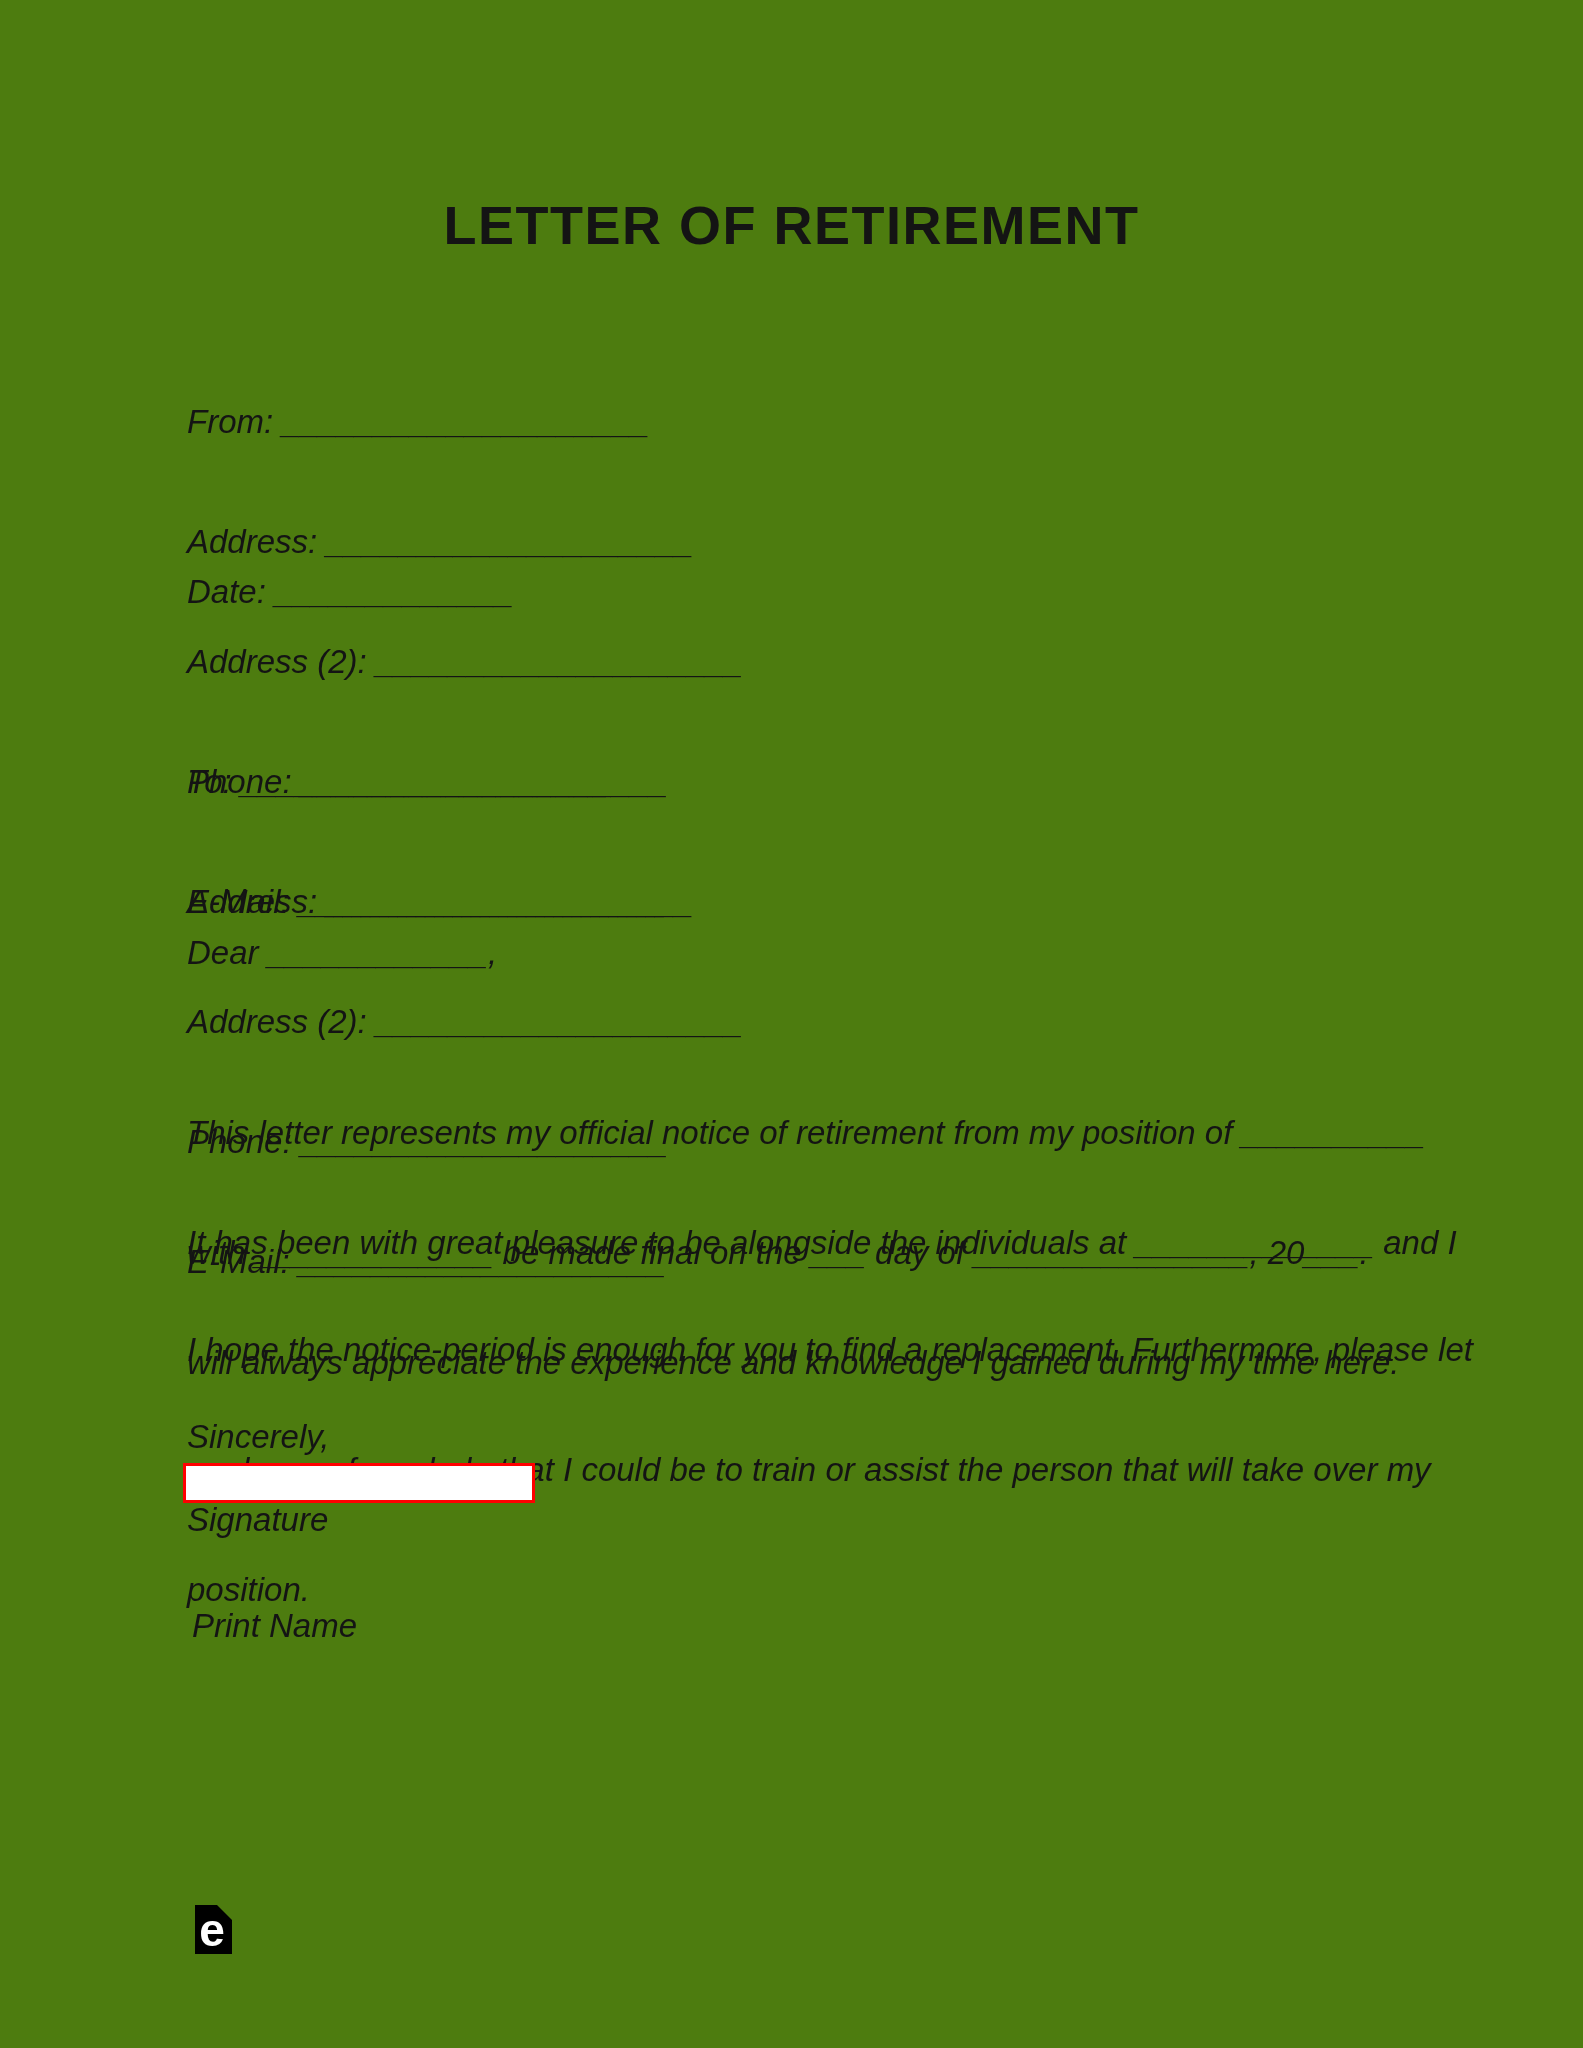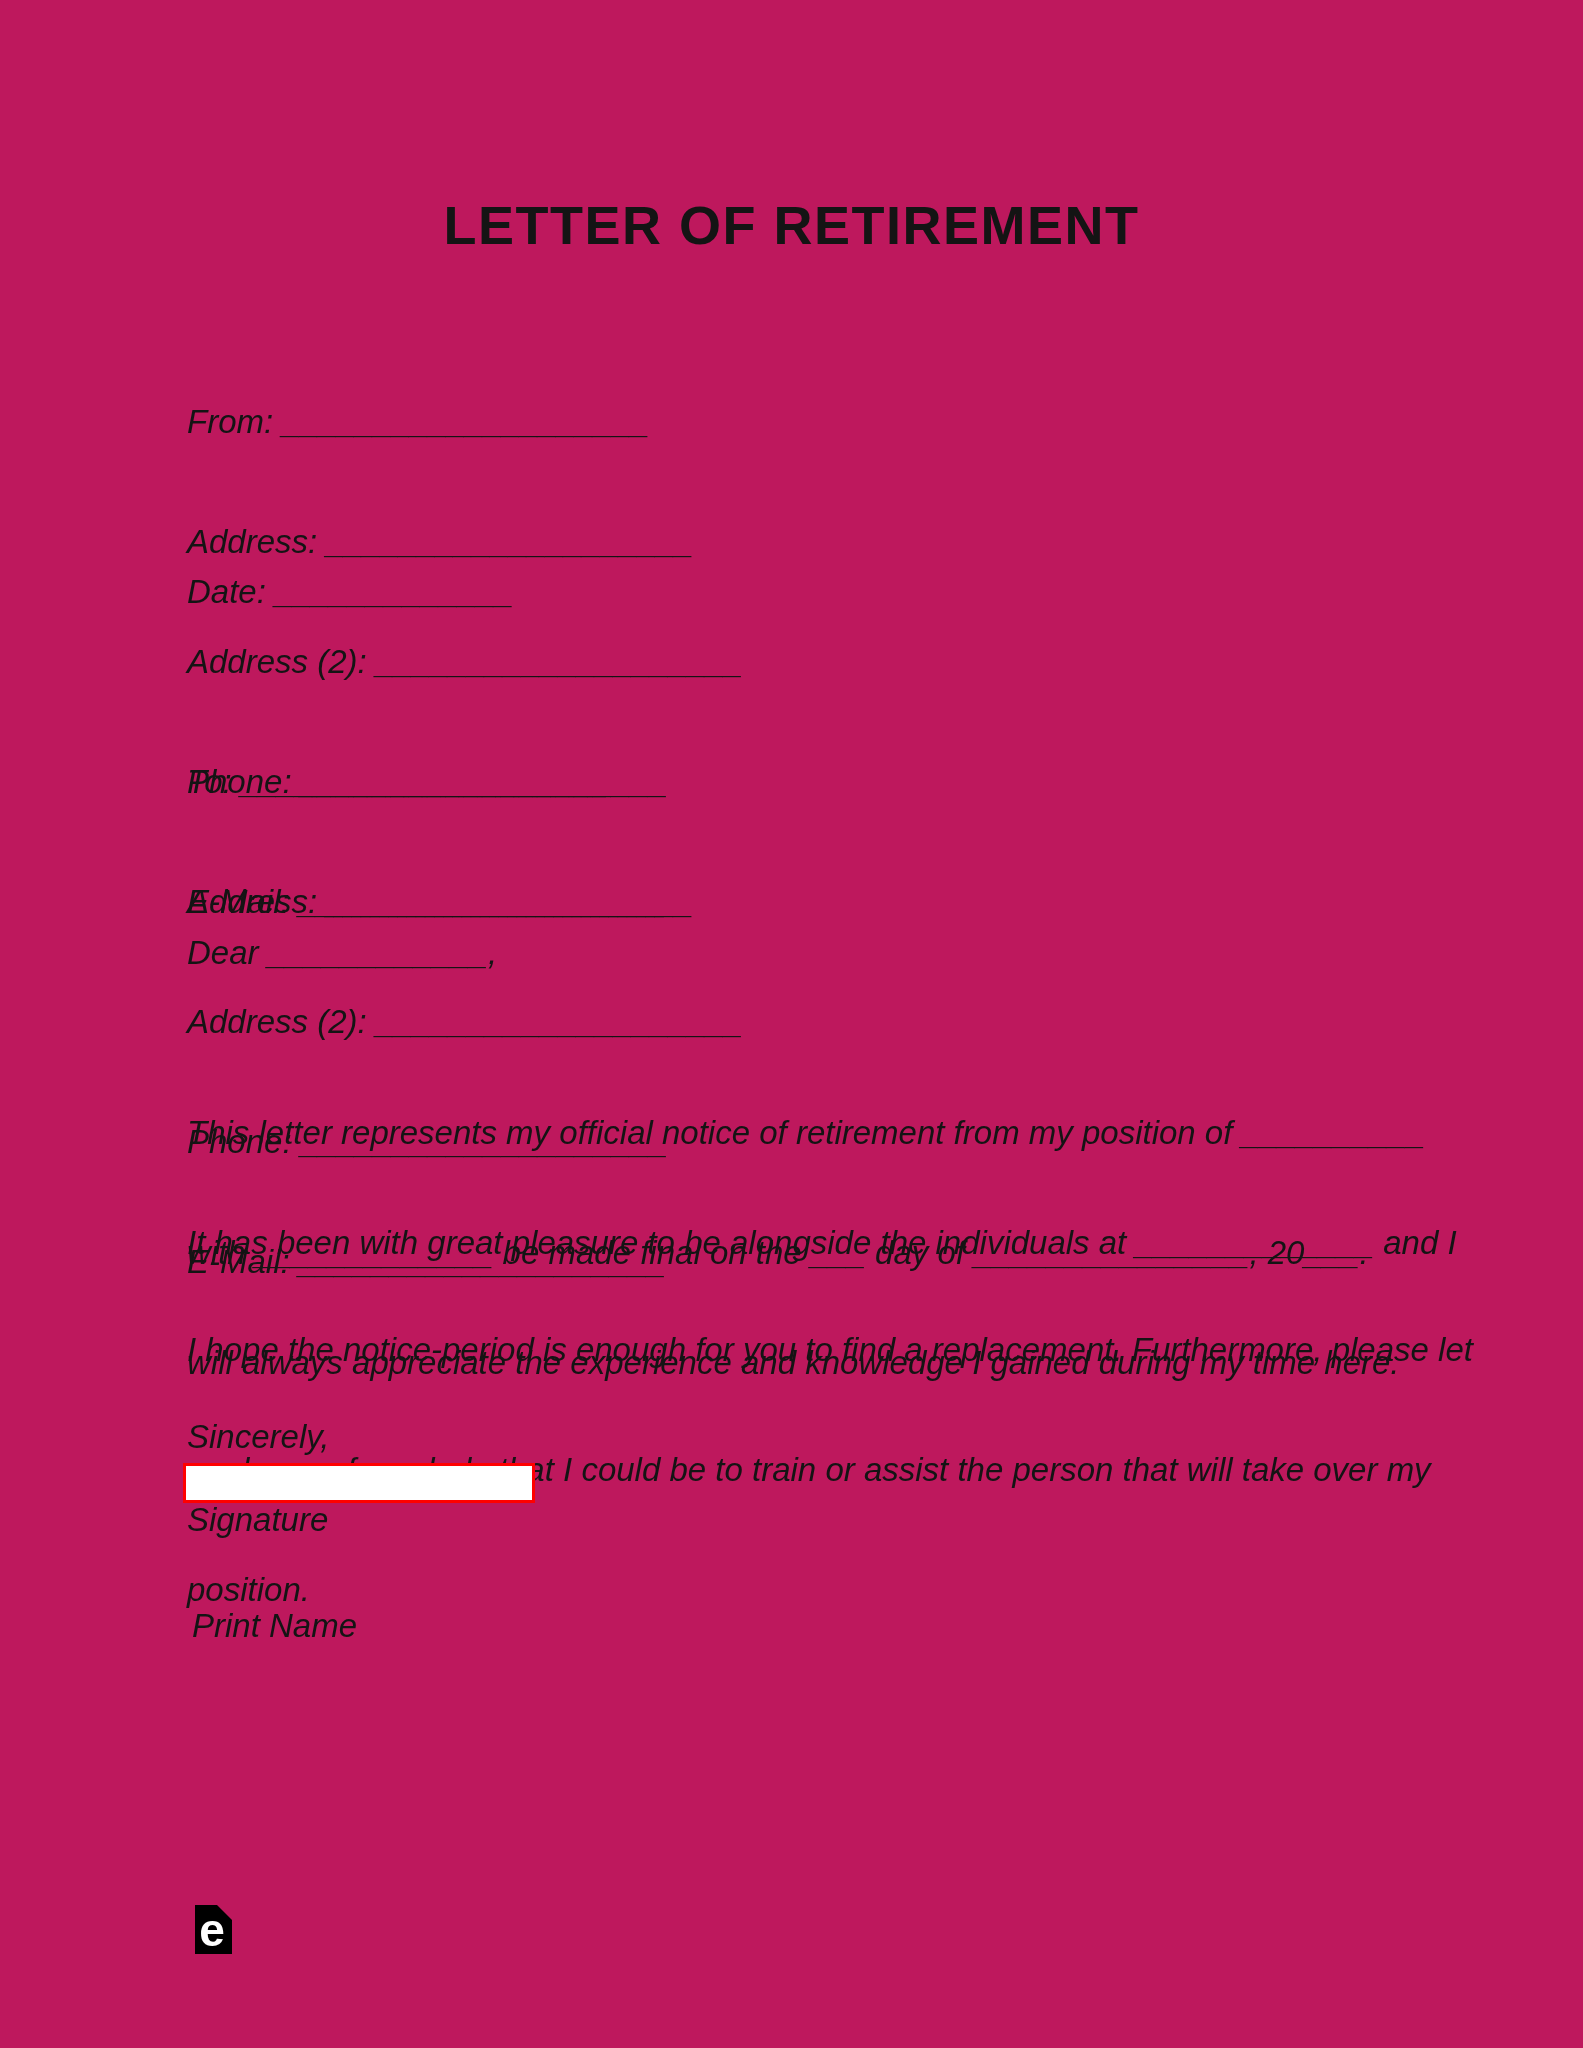--- a/index.html
+++ b/index.html
@@ -1,20 +1,20 @@
 <!DOCTYPE html>
 <html><head>
 <meta charset="utf-8">
 <style>
   html, body { margin: 0; padding: 0; background: #ffffff; }
   .page {
     position: relative;
     width: 1583px;
     height: 2048px;
-    background: #be185d;
+    background: #4d7c0f;
     font-family: "Liberation Sans", sans-serif;
     color: #141414;
     overflow: hidden;
   }
   .title {
     position: absolute;
     top: 160px;
     left: 0;
     width: 100%;
     text-align: center;

